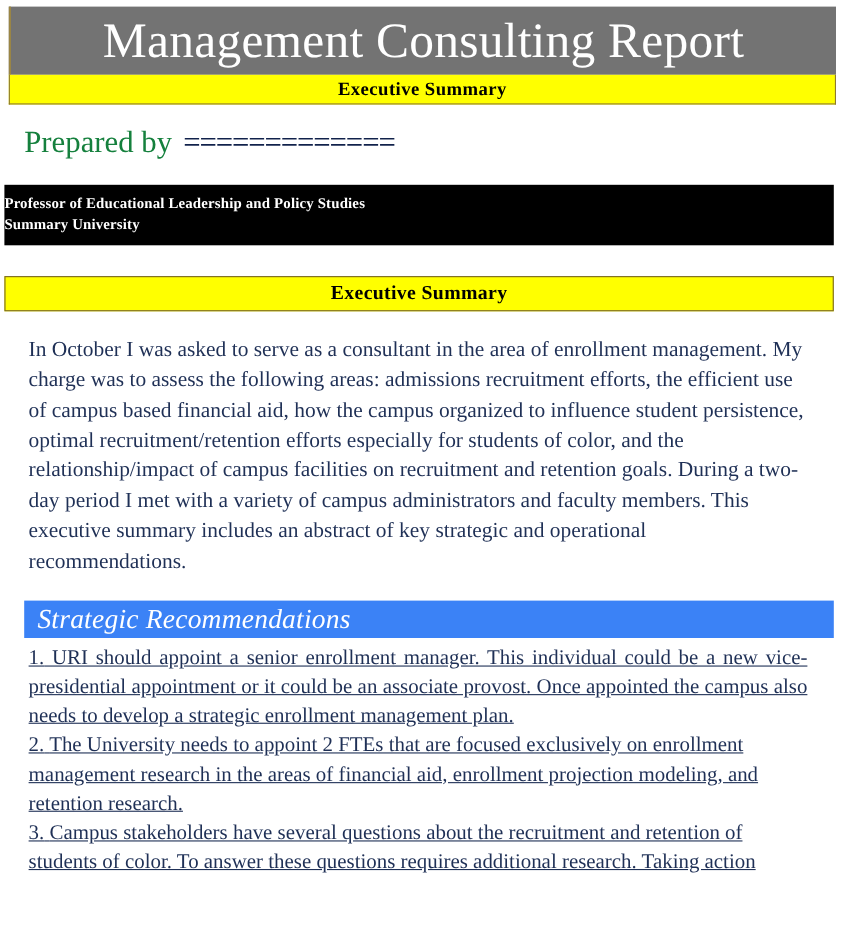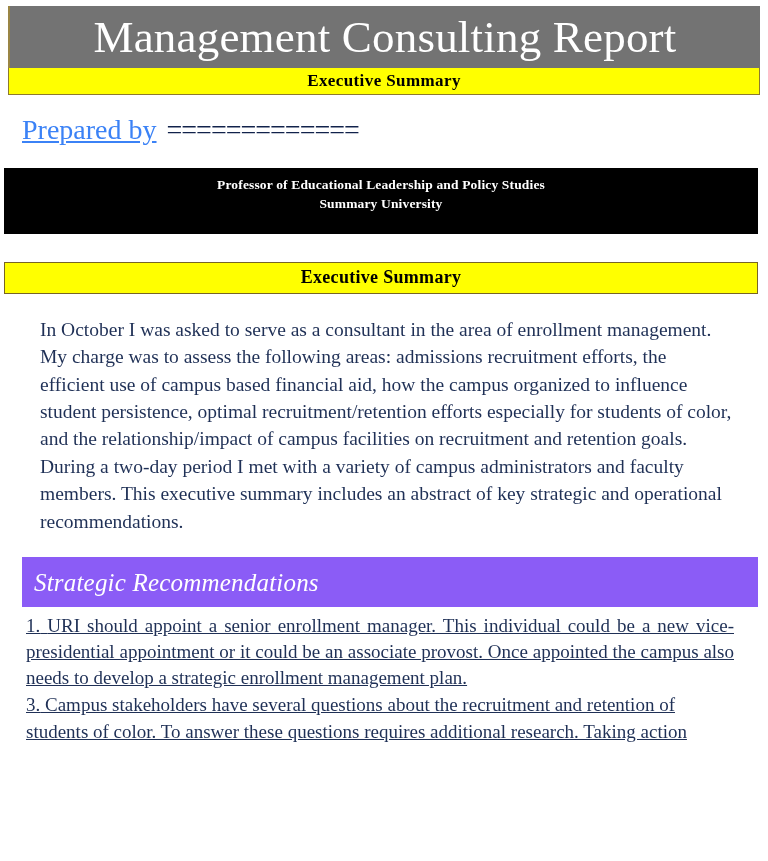--- a/index.html
+++ b/index.html
@@ -64,38 +64,37 @@
   
   .prepared-row {
     margin: 20px 0 0 22px;
     display: flex;
     align-items: baseline;
     color: #1d2f5c;
   }
   .prepared-label {
     font-size: 28px;
     line-height: 1.1;
-    color: #3b82f6;
-    text-decoration: underline;
+    color: #15803d;
   }
   .prepared-redaction {
     font-size: 28px;
     line-height: 1.1;
     color: #11224b;
     margin-left: 10px;
     letter-spacing: -1px;
     white-space: nowrap;
   }
 
   
   .affiliation-bar {
     margin: 22px 10px 0 4px;
     background: #000000;
-    padding: 7px 0 20px 0;
-    text-align: center;
+    padding: 7px 0 9px 0;
+    text-align: left;
   }
   .affiliation-line {
     color: #ffffff;
     font-weight: bold;
     font-size: 13.5px;
     line-height: 1.45;
     letter-spacing: 0.15px;
   }
 
   
@@ -110,32 +109,32 @@
   }
   .exec-banner-text {
     color: #000000;
     font-weight: bold;
     font-size: 18px;
     letter-spacing: 0.3px;
   }
 
   
   .summary-paragraph {
-    margin: 22px 34px 0 40px;
+    margin: 22px 34px 0 26px;
     color: #1f3056;
     font-size: 19.5px;
     line-height: 1.405;
     text-align: left;
   }
 
   
   .strategic-banner {
     margin: 22px 10px 0 22px;
-    background: #8b5cf6;
-    height: 50px;
+    background: #3b82f6;
+    height: 34px;
     display: flex;
     align-items: center;
     padding-left: 12px;
     box-sizing: border-box;
   }
   .strategic-banner-text {
     color: #ffffff;
     font-style: italic;
     font-size: 25px;
     line-height: 1;
@@ -192,18 +191,22 @@
   <div class="strategic-banner">
     <div class="strategic-banner-text">Strategic Recommendations</div>
   </div>
 
   <div class="recommendations">
     <div class="rec-item justified">
       <span class="rec-num">1.</span>
       <span>URI should appoint a senior enrollment manager. This individual could be a new vice-presidential appointment or it could be an associate provost. Once appointed the campus also needs to develop a strategic enrollment management plan.</span>
     </div>
     <div class="rec-item">
+      <span class="rec-num">2.</span>
+      <span>The University needs to appoint 2 FTEs that are focused exclusively on enrollment management research in the areas of financial aid, enrollment projection modeling, and retention research.</span>
+    </div>
+    <div class="rec-item">
       <span class="rec-num">3.</span>
       <span>Campus stakeholders have several questions about the recruitment and retention of students of color. To answer these questions requires additional research. Taking action</span>
     </div>
   </div>
 
 </div>
 
 </body></html>

